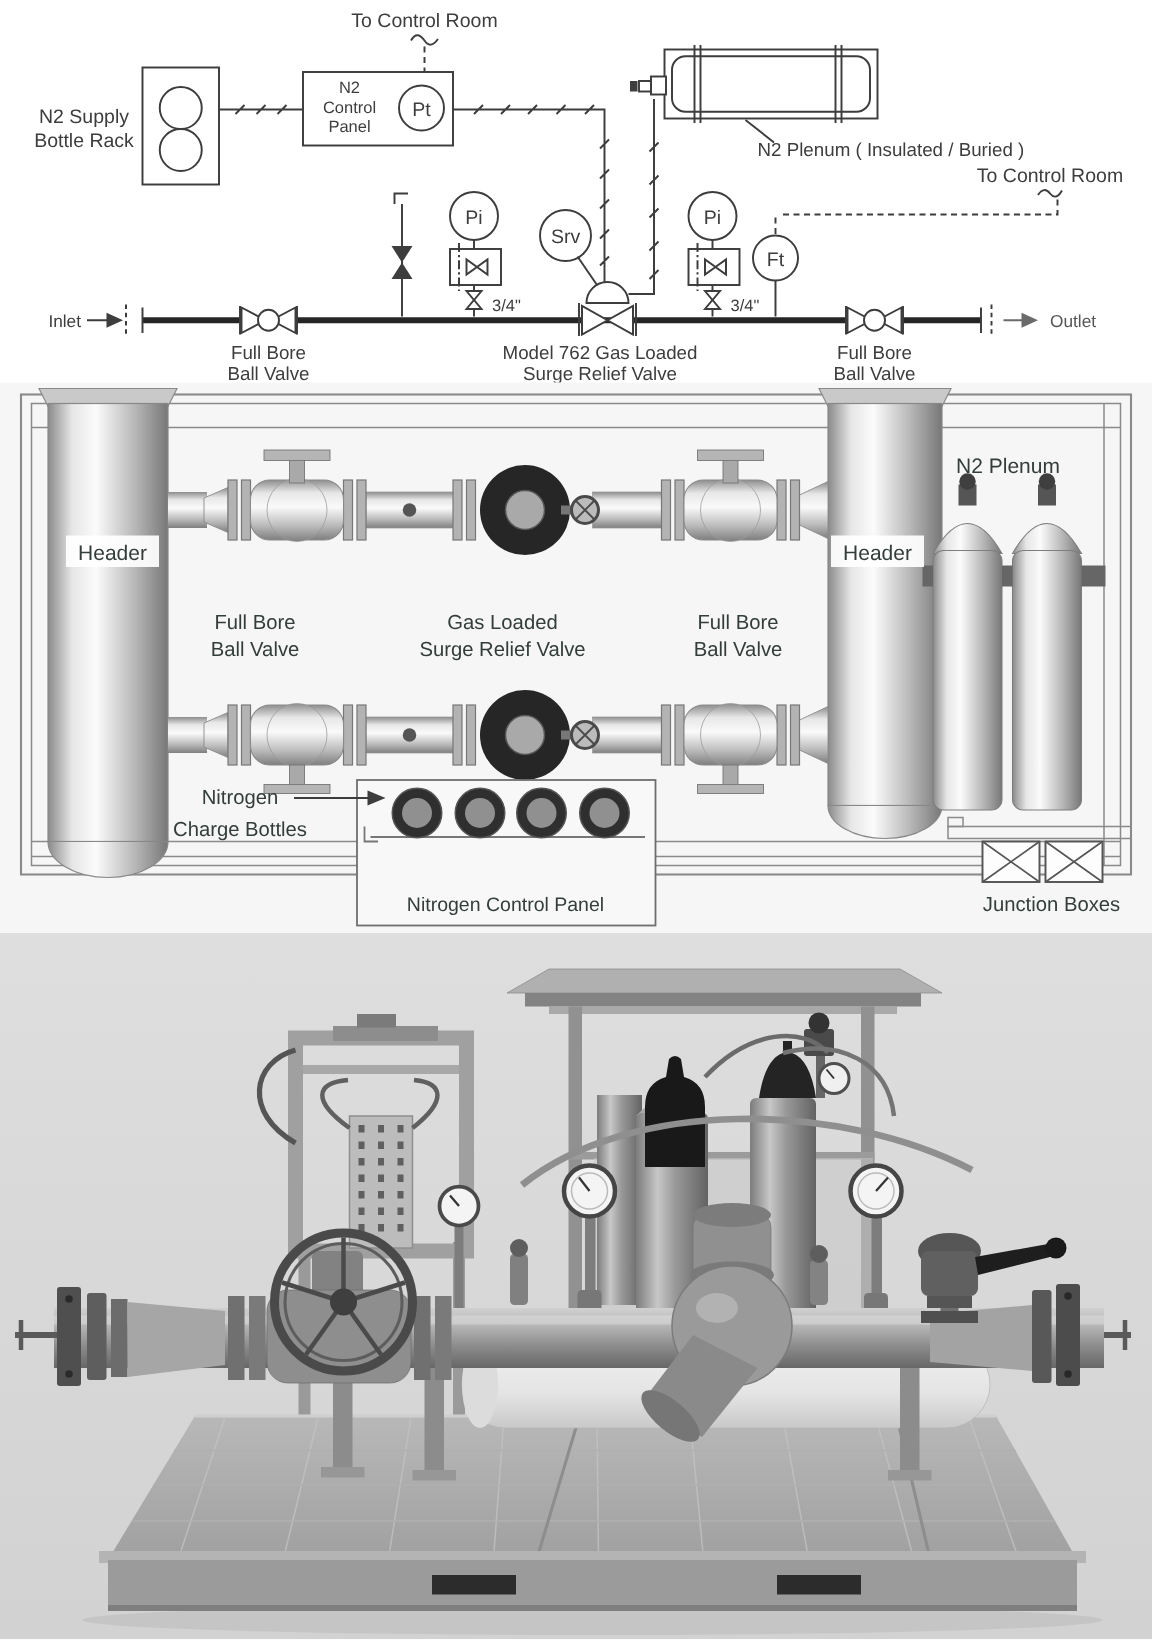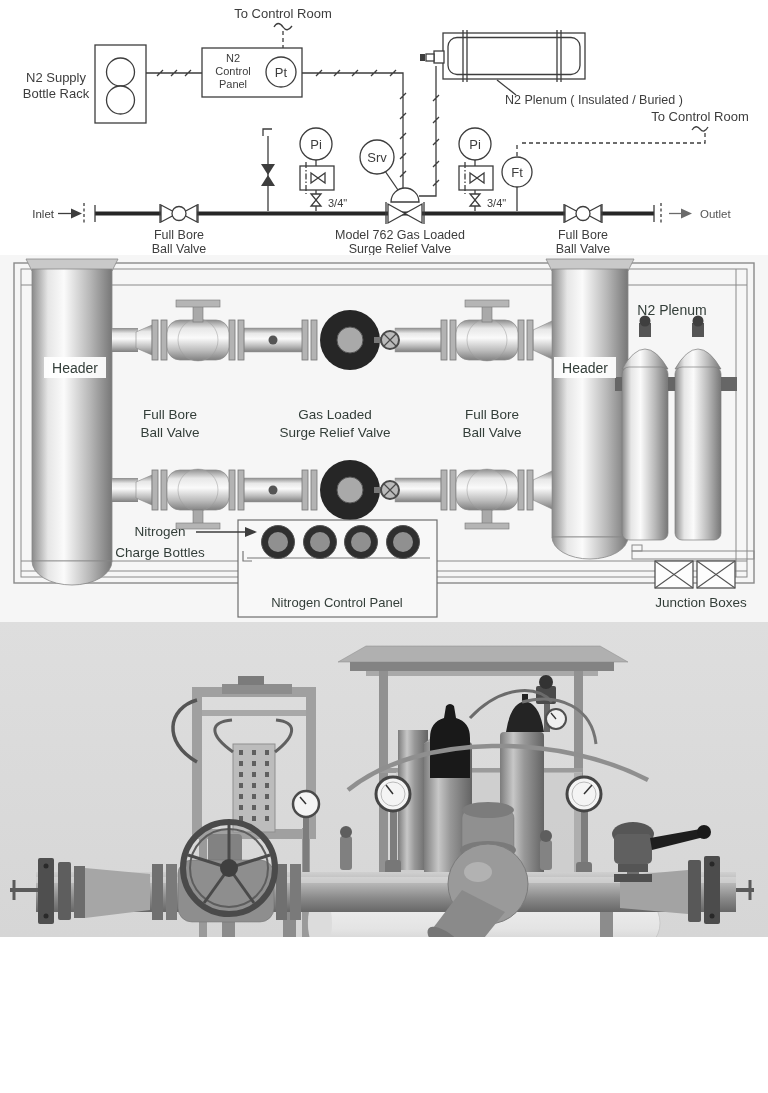--- a/index.html
+++ b/index.html
@@ -1,16 +1,16 @@
 <!DOCTYPE html>
 <html><head>
 <meta charset="utf-8">
 <style>
   html,body{margin:0;padding:0;background:#ffffff;}
-  .page{width:768px;height:937px;position:relative;background:#fff;overflow:hidden;}
+  .page{width:768px;height:1093px;position:relative;background:#fff;overflow:hidden;}
   svg{display:block;}
   .stx{font-family:"Liberation Sans",sans-serif;fill:#3d3d3d;}
   .gtx{font-family:"Liberation Sans",sans-serif;fill:#555;}
   .ptx{font-family:"Liberation Sans",sans-serif;fill:#333e39;}
   .sln{stroke:#3d3d3d;stroke-width:1.3;fill:none;}
   .sfw{fill:#ffffff;stroke:#3d3d3d;stroke-width:1.3;}
   .sfd{fill:#3d3d3d;stroke:none;}
   .pln{stroke:#8a8a8a;fill:none;}
 </style>
 </head>

